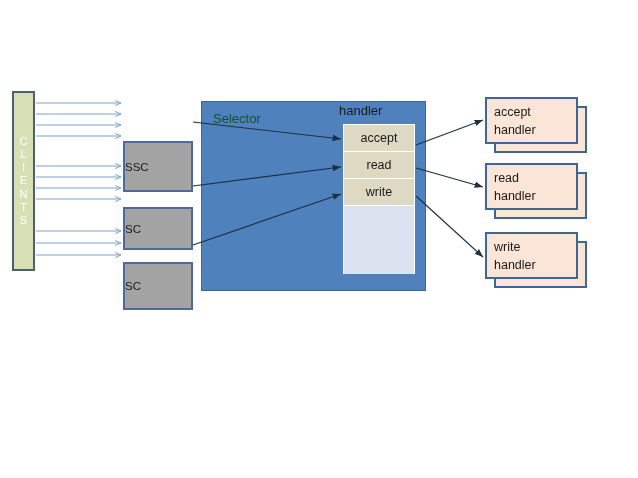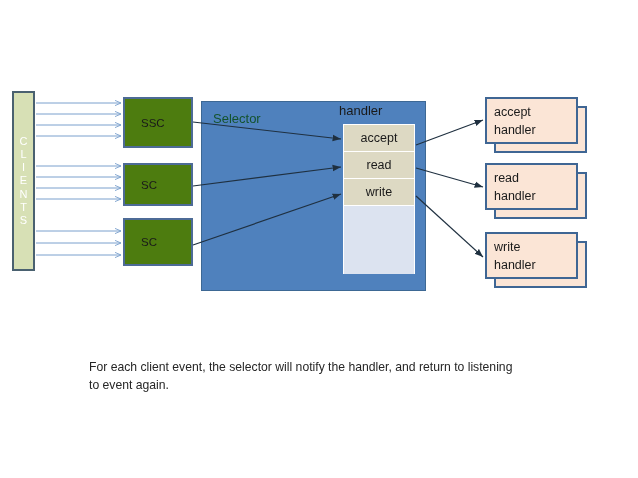--- a/index.html
+++ b/index.html
@@ -40,29 +40,30 @@
   #clients-bar .cl-letter {
     color: #ffffff;
     font-size: 11px;
     line-height: 13.2px;
     font-family: "Liberation Sans", sans-serif;
   }
 
   
   .sc-box {
     position: absolute;
-    background: #4d7c0f;
+    background: #a3a3a3;
     border: 2px solid #4d6b96;
     box-sizing: border-box;
     display: flex;
     align-items: center;
-    padding-left: 16px;
+    padding-left: 0;
     font-size: 11.5px;
     color: #1a1a1a;
     font-family: "Liberation Sans", sans-serif;
+    margin-top: 44px;
   }
   #box-ssc  { left: 123px; top: 97px;  width: 70px; height: 51px; }
   #box-sc-1 { left: 123px; top: 163px; width: 70px; height: 43px; }
   #box-sc-2 { left: 123px; top: 218px; width: 70px; height: 48px; }
 
   
   #selector-panel {
     position: absolute;
     left: 201px;
     top: 101px;
@@ -274,15 +275,14 @@
       <line x1="193" y1="245" x2="341" y2="194"></line>
     </g>
 
     <g stroke="#1f3040" stroke-width="1.2" fill="none" marker-end="url(#arrowDark)">
       <line x1="416" y1="145" x2="483" y2="120"></line>
       <line x1="416" y1="168" x2="483" y2="187"></line>
       <line x1="416" y1="196" x2="483" y2="257"></line>
     </g>
   </svg>
 
-  <div id="caption">For each client event, the selector will notify the handler, and return to listening to event again.</div>
 
 </div>
 
 </body></html>

